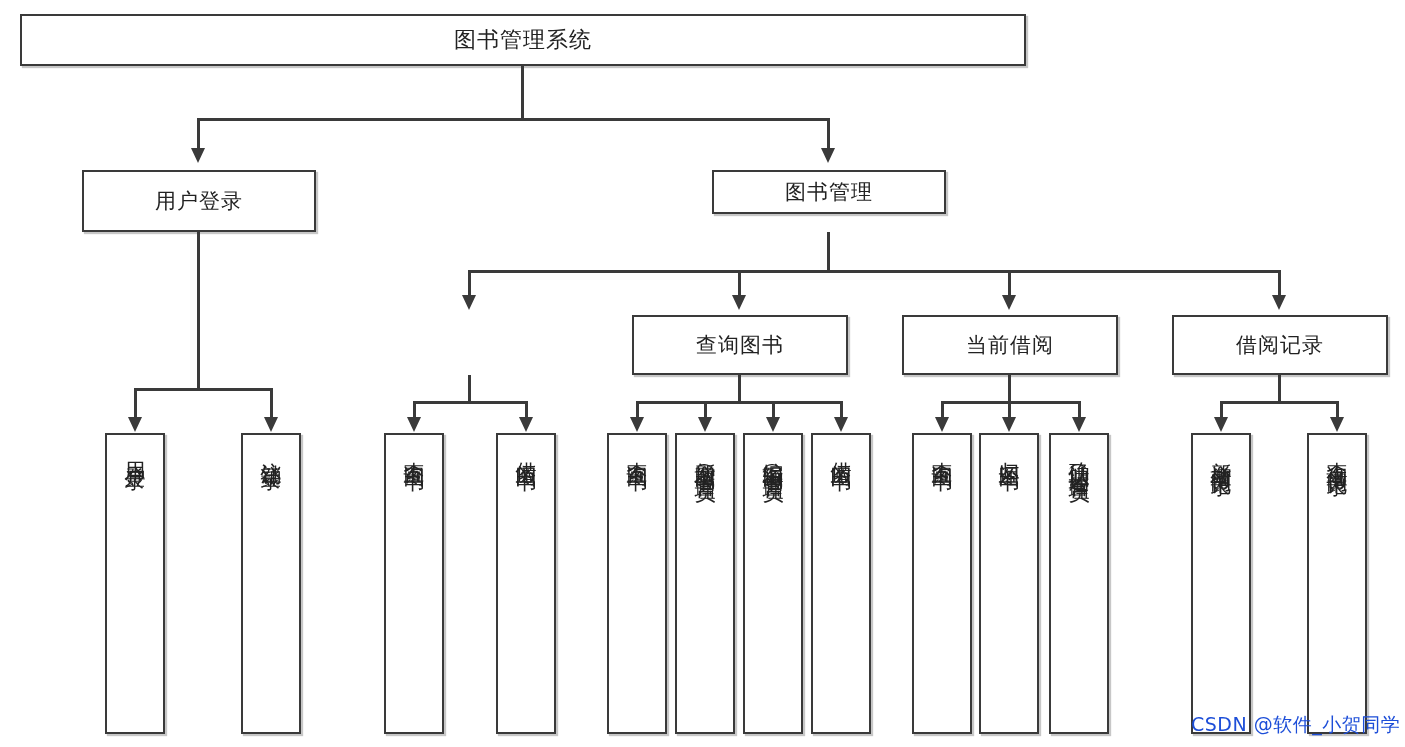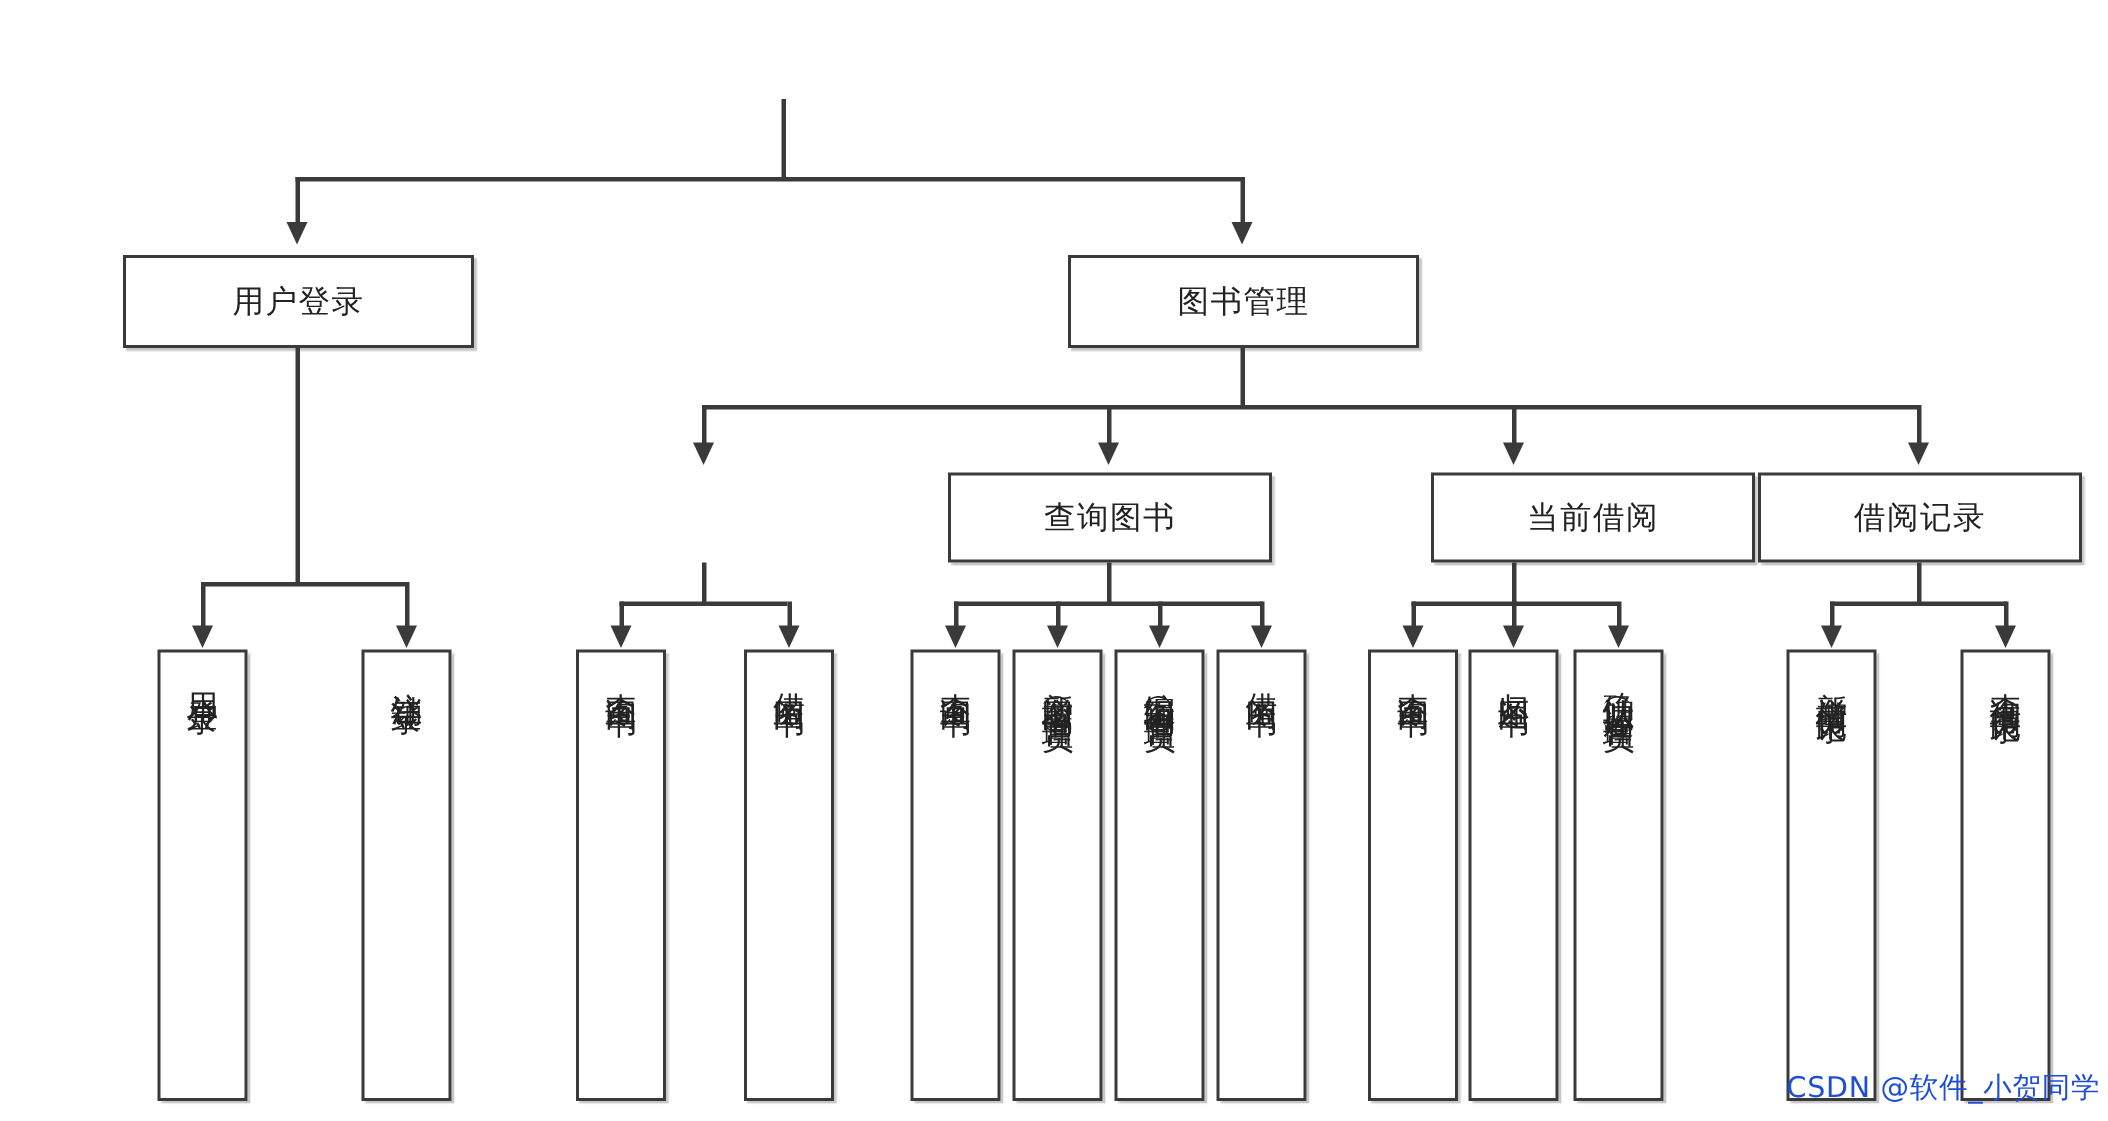--- a/index.html
+++ b/index.html
@@ -80,33 +80,36 @@
     white-space:nowrap;
     letter-spacing:0.5px;
     pointer-events:none;
   }
 </style>
 </head>
 <body>
 
 <div id="stage">
 
+  <div class="node root horiz" style="left:20px;top:14px;width:1006px;height:52px;">
+    <span class="label">图书管理系统</span>
+  </div>
 
   <div class="seg v" style="left:521px;top:66px;height:54px;"></div>
   <div class="seg h" style="left:197px;top:118px;width:632px;"></div>
   <div class="seg v" style="left:197px;top:118px;height:32px;"></div>
   <div class="arrow" style="left:191px;top:148px;"></div>
   <div class="seg v" style="left:827px;top:118px;height:32px;"></div>
   <div class="arrow" style="left:821px;top:148px;"></div>
 
   <div class="node horiz" style="left:82px;top:170px;width:234px;height:62px;">
     <span class="label">用户登录</span>
   </div>
 
-  <div class="node horiz" style="left:712px;top:170px;width:234px;height:62px;">
+  <div class="node horiz" style="left:712px;top:170px;width:234px;height:44px;">
     <span class="label">图书管理</span>
   </div>
 
   <div class="seg v" style="left:197px;top:232px;height:158px;"></div>
   <div class="seg h" style="left:134px;top:388px;width:136px;"></div>
   <div class="seg v" style="left:134px;top:388px;height:31px;"></div>
   <div class="arrow" style="left:128px;top:417px;"></div>
   <div class="seg v" style="left:270px;top:388px;height:31px;"></div>
   <div class="arrow" style="left:264px;top:417px;"></div>
 
@@ -117,21 +120,21 @@
   <div class="seg v" style="left:738px;top:270px;height:27px;"></div>
   <div class="arrow" style="left:732px;top:295px;"></div>
   <div class="seg v" style="left:1008px;top:270px;height:27px;"></div>
   <div class="arrow" style="left:1002px;top:295px;"></div>
   <div class="seg v" style="left:1278px;top:270px;height:27px;"></div>
   <div class="arrow" style="left:1272px;top:295px;"></div>
 
   <div class="node horiz" style="left:632px;top:315px;width:216px;height:60px;">
     <span class="label">查询图书</span>
   </div>
-  <div class="node horiz" style="left:954px;top:315px;width:216px;height:60px;align-items:center;">
+  <div class="node horiz" style="left:902px;top:315px;width:216px;height:60px;align-items:center;">
     <span class="label">当前借阅</span>
   </div>
   <div class="node horiz" style="left:1172px;top:315px;width:216px;height:60px;">
     <span class="label">借阅记录</span>
   </div>
 
   <div class="seg v" style="left:468px;top:375px;height:28px;"></div>
   <div class="seg h" style="left:413px;top:401px;width:112px;"></div>
   <div class="seg v" style="left:413px;top:401px;height:18px;"></div>
   <div class="arrow" style="left:407px;top:417px;"></div>

